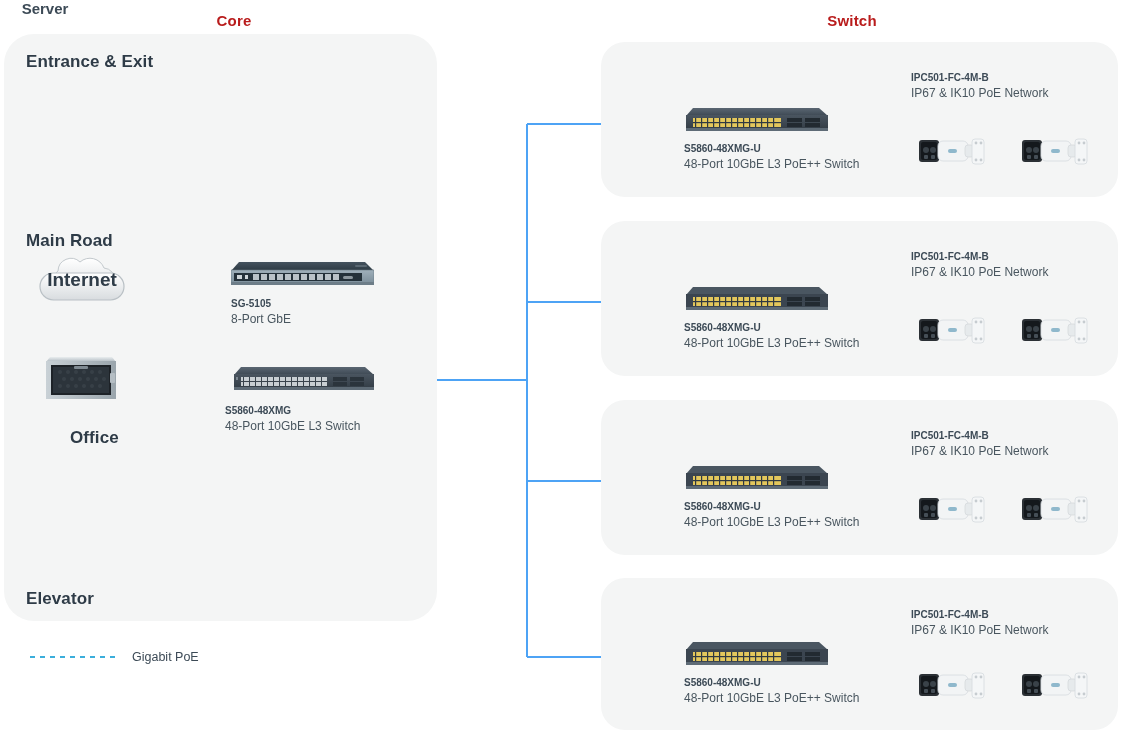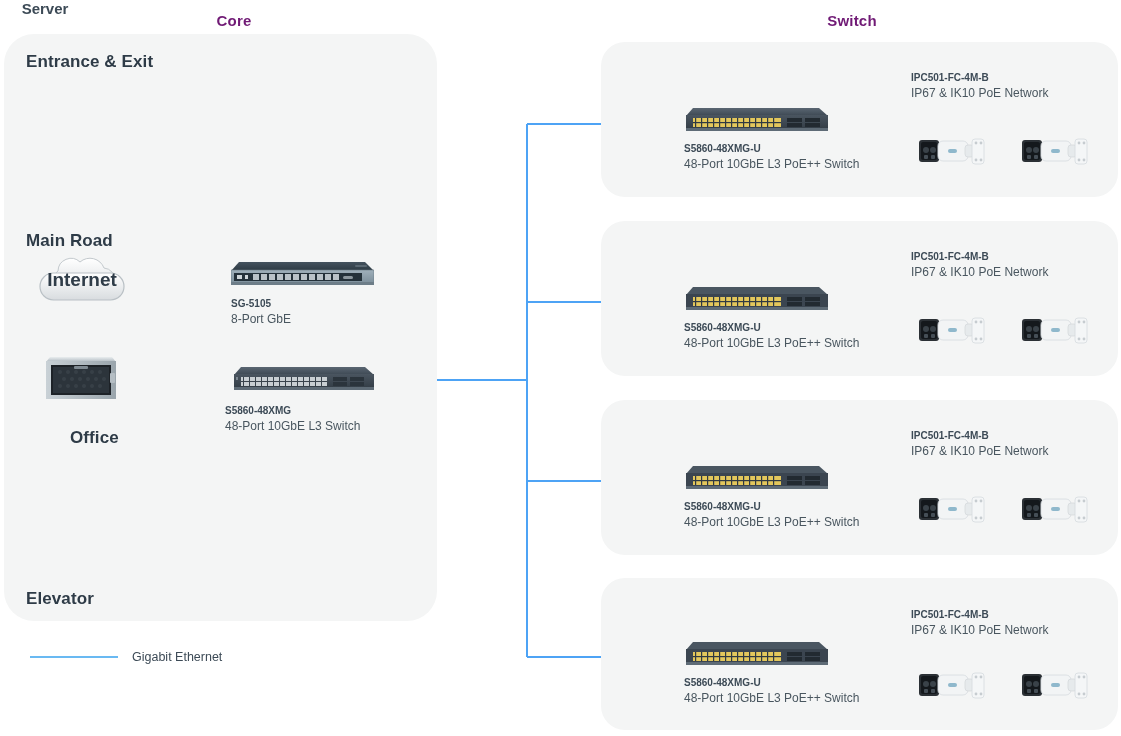--- a/index.html
+++ b/index.html
@@ -4,21 +4,21 @@
 <style>
   html,body{margin:0;padding:0;background:#ffffff;}
   body{
     width:1121px;height:736px;position:relative;overflow:hidden;
     font-family:"Liberation Sans","DejaVu Sans",sans-serif;
     color:#37444f;-webkit-font-smoothing:antialiased;
   }
 
   
   .sec-title{
-    position:absolute;font-size:15px;font-weight:bold;color:#701a75;
+    position:absolute;font-size:15px;font-weight:bold;color:#b91c1c;
     letter-spacing:.2px;text-align:center;
   }
 
   
   .core-panel{
     position:absolute;left:4px;top:34px;width:433px;height:587px;
     background:#f4f5f5;border-radius:30px;
   }
   .zone-panel{
     position:absolute;left:601px;width:517px;
@@ -610,16 +610,16 @@
       <circle cx="61" cy="10" r="1.4"></circle>
         <circle cx="66" cy="10" r="1.4"></circle>
       <circle cx="61" cy="27" r="1.4"></circle>
         <circle cx="66" cy="27" r="1.4"></circle>
     </g>
   </svg>
 </div>
 
 <div class="legend">
   <div class="legend-row">
-    <span class="legend-key solid"></span>
-    <span class="legend-text">Gigabit Ethernet</span>
+    <span class="legend-key dotted"></span>
+    <span class="legend-text">Gigabit PoE</span>
   </div>
 </div>
 
 </body></html>

